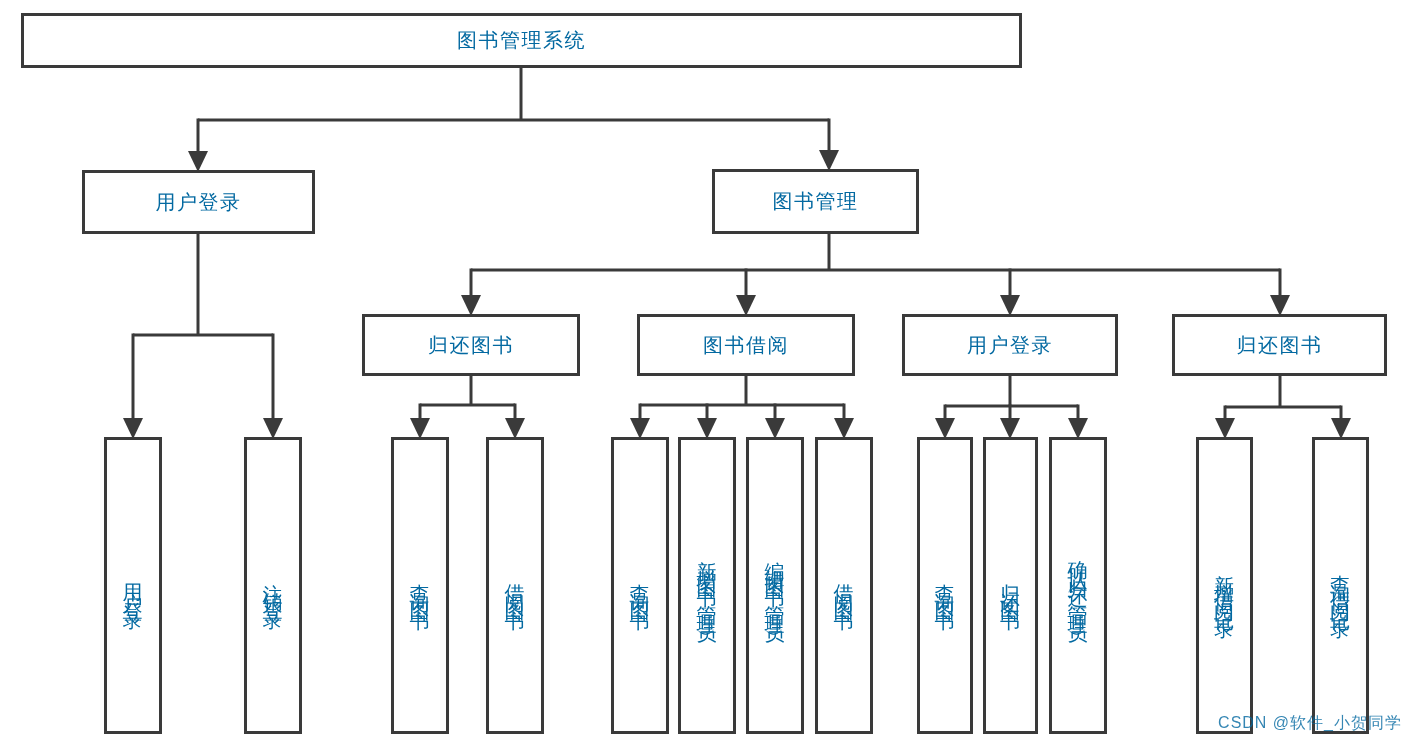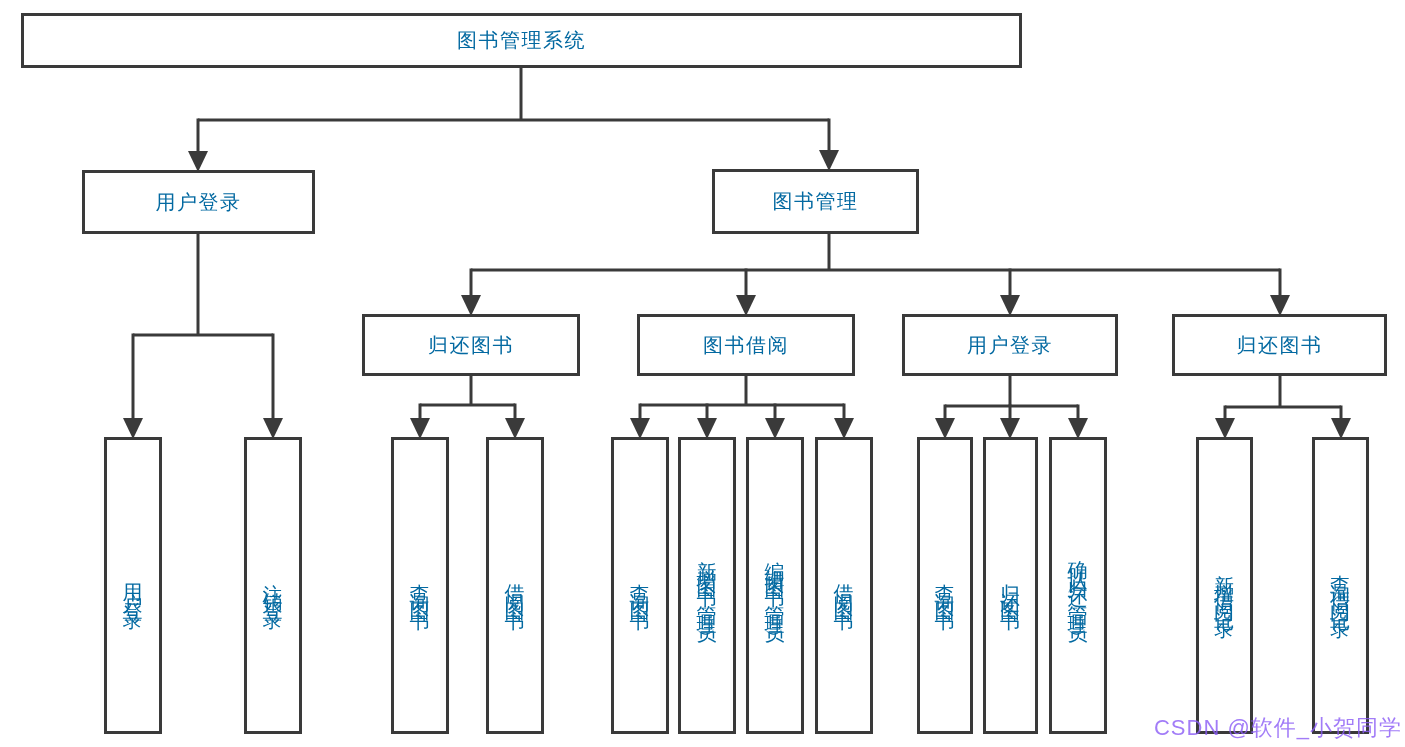--- a/index.html
+++ b/index.html
@@ -37,22 +37,22 @@
     text-orientation: mixed;
     font-size: 20px;
     line-height: 1;
     letter-spacing: 9px;
     white-space: nowrap;
   }
   .watermark {
     position: absolute;
     top: 713px;
     right: 3px;
-    font-size: 22px;
-    color: #8b5cf6;
+    font-size: 16px;
+    color: #0369a1;
     opacity: 0.8;
     letter-spacing: 1px;
     z-index: 5;
     white-space: nowrap;
   }
 </style>
 </head>
 <body>
 
 <div class="canvas">

